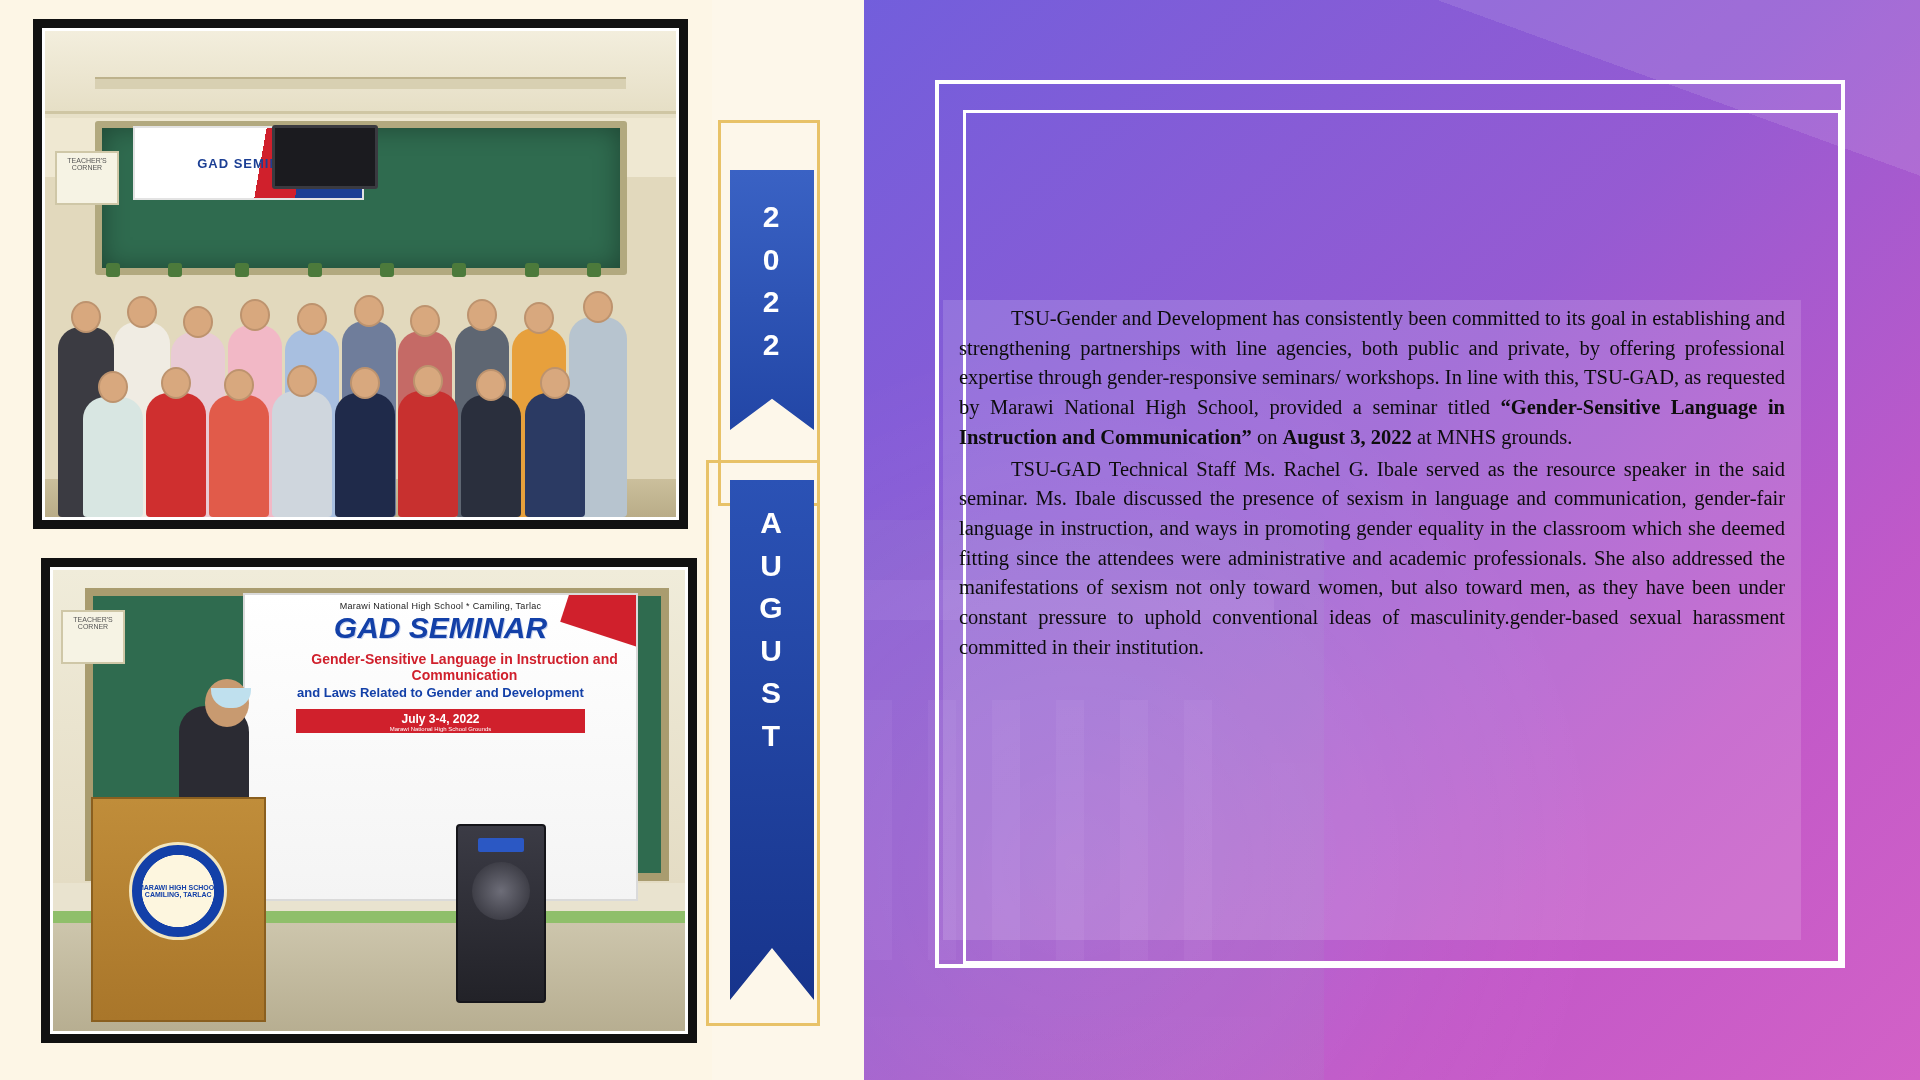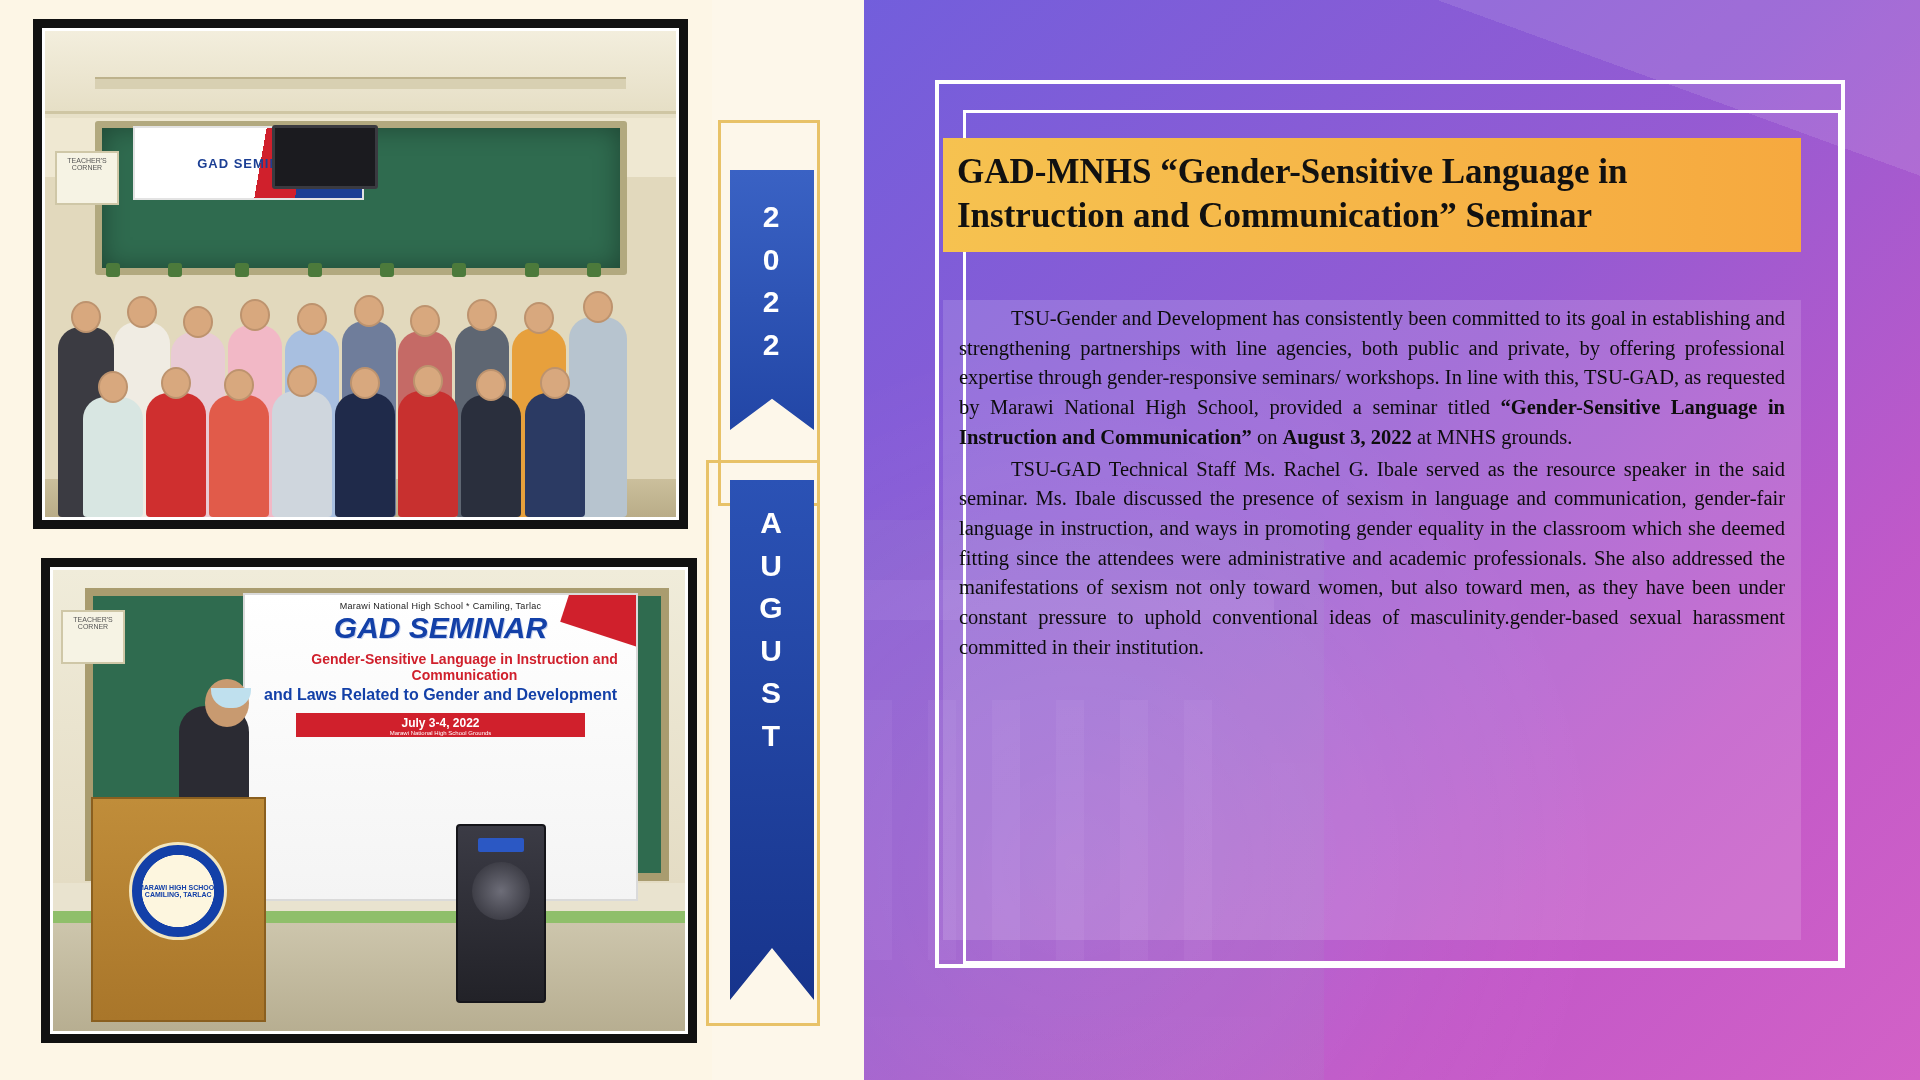--- a/index.html
+++ b/index.html
@@ -130,21 +130,21 @@
   }
   .tarp .t-gad {
     font-size: 30px; font-weight: bold; font-style: italic; color: #1340a8;
     line-height: 1; margin-top: 2px;
     text-shadow: 1px 1px 0 #c8d3ee;
   }
   .tarp .t-title {
     margin-top: 8px; font-size: 14px; font-weight: bold; color: #d0202c; line-height: 1.15; padding-left: 48px;
   }
   .tarp .t-sub {
-    font-size: 16px; font-weight: bold; color: #1340a8; line-height: 1.15; margin-top: 3px;
+    font-size: 13px; font-weight: bold; color: #1340a8; line-height: 1.15; margin-top: 3px;
   }
   .tarp .t-date {
     margin: 8px auto 0; width: 74%; background: #d0202c; color: #fff;
     font-size: 12px; font-weight: bold; padding: 3px 0 1px;
   }
   .tarp .t-date small { display:block; font-size:6px; font-weight:normal; }
   .tarp .t-ribbon {
     position: absolute; right: -20px; top: -10px; width: 90px; height: 52px;
     background: #d0202c; transform: rotate(18deg);
   }
@@ -454,20 +454,19 @@
     <span class="ch">U</span>
     <span class="ch">G</span>
     <span class="ch">U</span>
     <span class="ch">S</span>
     <span class="ch">T</span>
   </div>
 
   <div class="frame-outer"></div>
   <div class="frame-inner"></div>
 
-  <div class="headline">GAD-MNHS “Gender-Sensitive Language in Instruction and Communication” Seminar</div>
 
   <div class="body-box">
       <p><span>TSU-Gender and Development has consistently been committed to its goal in establishing and strengthening partnerships with line agencies, both public and private, by offering professional expertise through gender-responsive seminars/ workshops. In line with this, TSU-GAD, as requested by Marawi National High School, provided a seminar titled </span><b>“Gender-Sensitive Language in Instruction and Communication”</b><span> on </span><b>August 3, 2022</b><span> at MNHS grounds.</span></p>
       <p><span>TSU-GAD Technical Staff Ms. Rachel G. Ibale served as the resource speaker in the said seminar. Ms. Ibale discussed the presence of sexism in language and communication, gender-fair language in instruction, and ways in promoting gender equality in the classroom which she deemed fitting since the attendees were administrative and academic professionals. She also addressed the manifestations of sexism not only toward women, but also toward men, as they have been under constant pressure to uphold conventional ideas of masculinity.gender-based sexual harassment committed in their institution.</span></p>
     </div>
 
 </div>
 
 </body></html>

